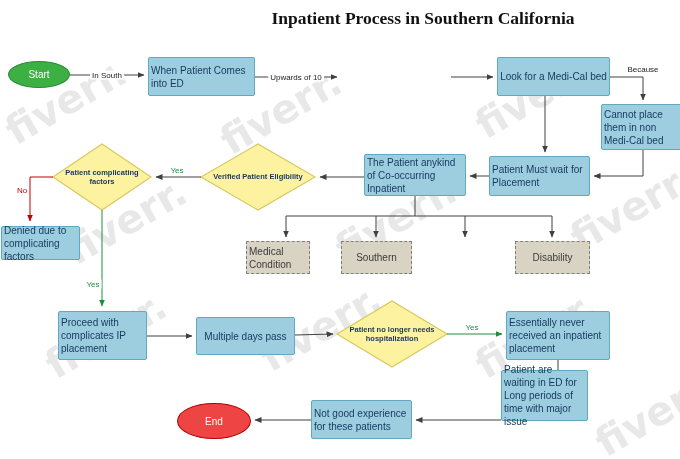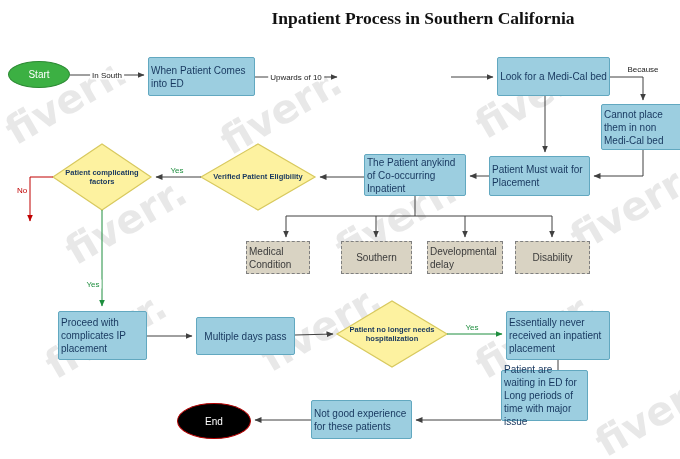--- a/index.html
+++ b/index.html
@@ -10,21 +10,21 @@
   .wm{position:absolute;font-size:40px;font-weight:bold;color:rgba(110,110,110,0.16);
       transform:rotate(-30deg);pointer-events:none;white-space:nowrap;z-index:0;
       font-family:"DejaVu Sans",sans-serif;}
   svg.flow{position:absolute;left:0;top:0;z-index:1;}
   .node{position:absolute;box-sizing:border-box;display:flex;align-items:center;justify-content:center;
         text-align:left;font-weight:normal;font-size:10px;line-height:1.3;z-index:2;padding:2px;}
   .process{background:#9ccee0;border:1px solid #62a8c0;border-radius:2px;color:#17375e;}
   .dashedbox{background:#d9d3c3;border:1.5px dashed #7f7f7f;color:#3b3b3b;}
   .terminal{border-radius:50%;color:#fff;}
   .start{background:#3cb043;border:1.5px solid #2d8a34;}
-  .end{background:#000000;border:1.5px solid #b30000;}
+  .end{background:#ef4444;border:1.5px solid #b30000;}
   .diamond-label{position:absolute;display:flex;align-items:center;justify-content:center;
         text-align:center;font-weight:bold;font-size:7.5px;line-height:1.25;color:#17375e;z-index:2;}
   .edge-label{position:absolute;transform:translate(-50%,-50%);font-size:8px;color:#222;
         background:#fff;padding:0 2px;z-index:3;white-space:nowrap;}
   .edge-label.yes{color:#1e8e3e;}
   .edge-label.no{color:#c00000;}
 </style>
 </head>
 <body>
 
@@ -91,26 +91,26 @@
 
 
   <div class="node process" style="left:497px;top:57px;width:113px;height:39px;">Look for a Medi-Cal bed</div>
 
   <div class="node process" style="left:601px;top:104px;width:84px;height:46px;">Cannot place them in non Medi-Cal bed</div>
 
   <div class="node process" style="left:489px;top:156px;width:101px;height:40px;">Patient Must wait for Placement</div>
 
   <div class="node process" style="left:364px;top:154px;width:102px;height:42px;">The Patient anykind of Co-occurring Inpatient</div>
 
+  <div class="node process" style="left:1px;top:226px;width:79px;height:34px;">Denied due to complicating factors</div>
 
   <div class="node dashedbox" style="left:246px;top:241px;width:64px;height:33px;">Medical Condition</div>
 
   <div class="node dashedbox" style="left:341px;top:241px;width:71px;height:33px;">Southern</div>
 
-  <div class="node dashedbox" style="left:427px;top:241px;width:76px;height:33px;">Developmental delay</div>
 
   <div class="node dashedbox" style="left:515px;top:241px;width:75px;height:33px;">Disability</div>
 
   <div class="node process" style="left:58px;top:311px;width:89px;height:49px;">Proceed with complicates IP placement</div>
 
   <div class="node process" style="left:196px;top:317px;width:99px;height:38px;">Multiple days pass</div>
 
   <div class="node process" style="left:506px;top:311px;width:104px;height:49px;">Essentially never received an inpatient placement</div>
 
   <div class="node process" style="left:501px;top:370px;width:87px;height:51px;">Patient are waiting in ED for Long periods of time with major issue</div>

